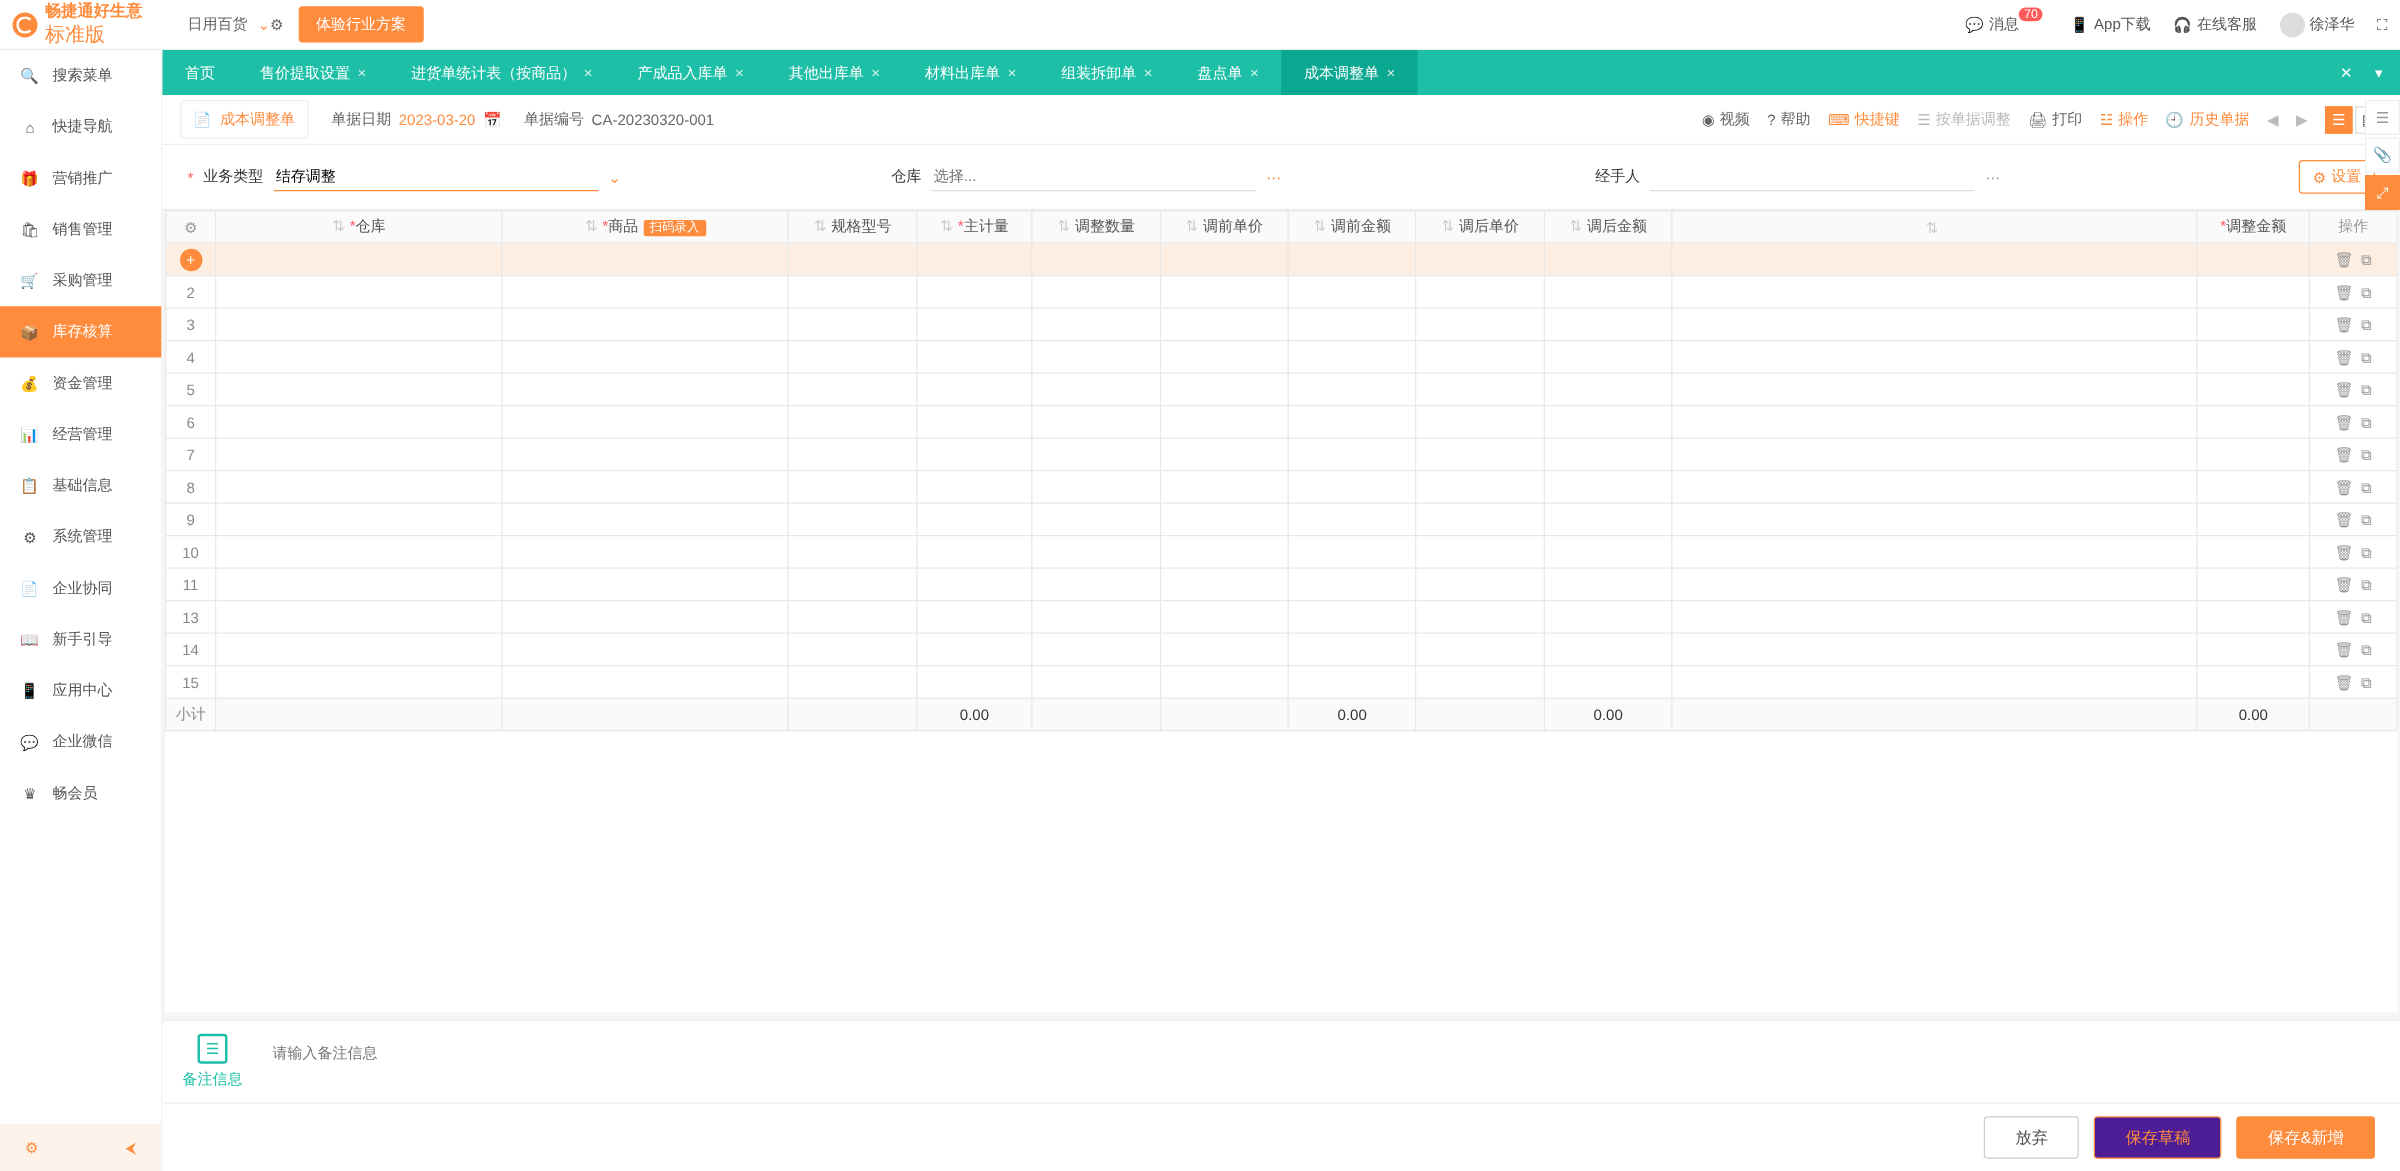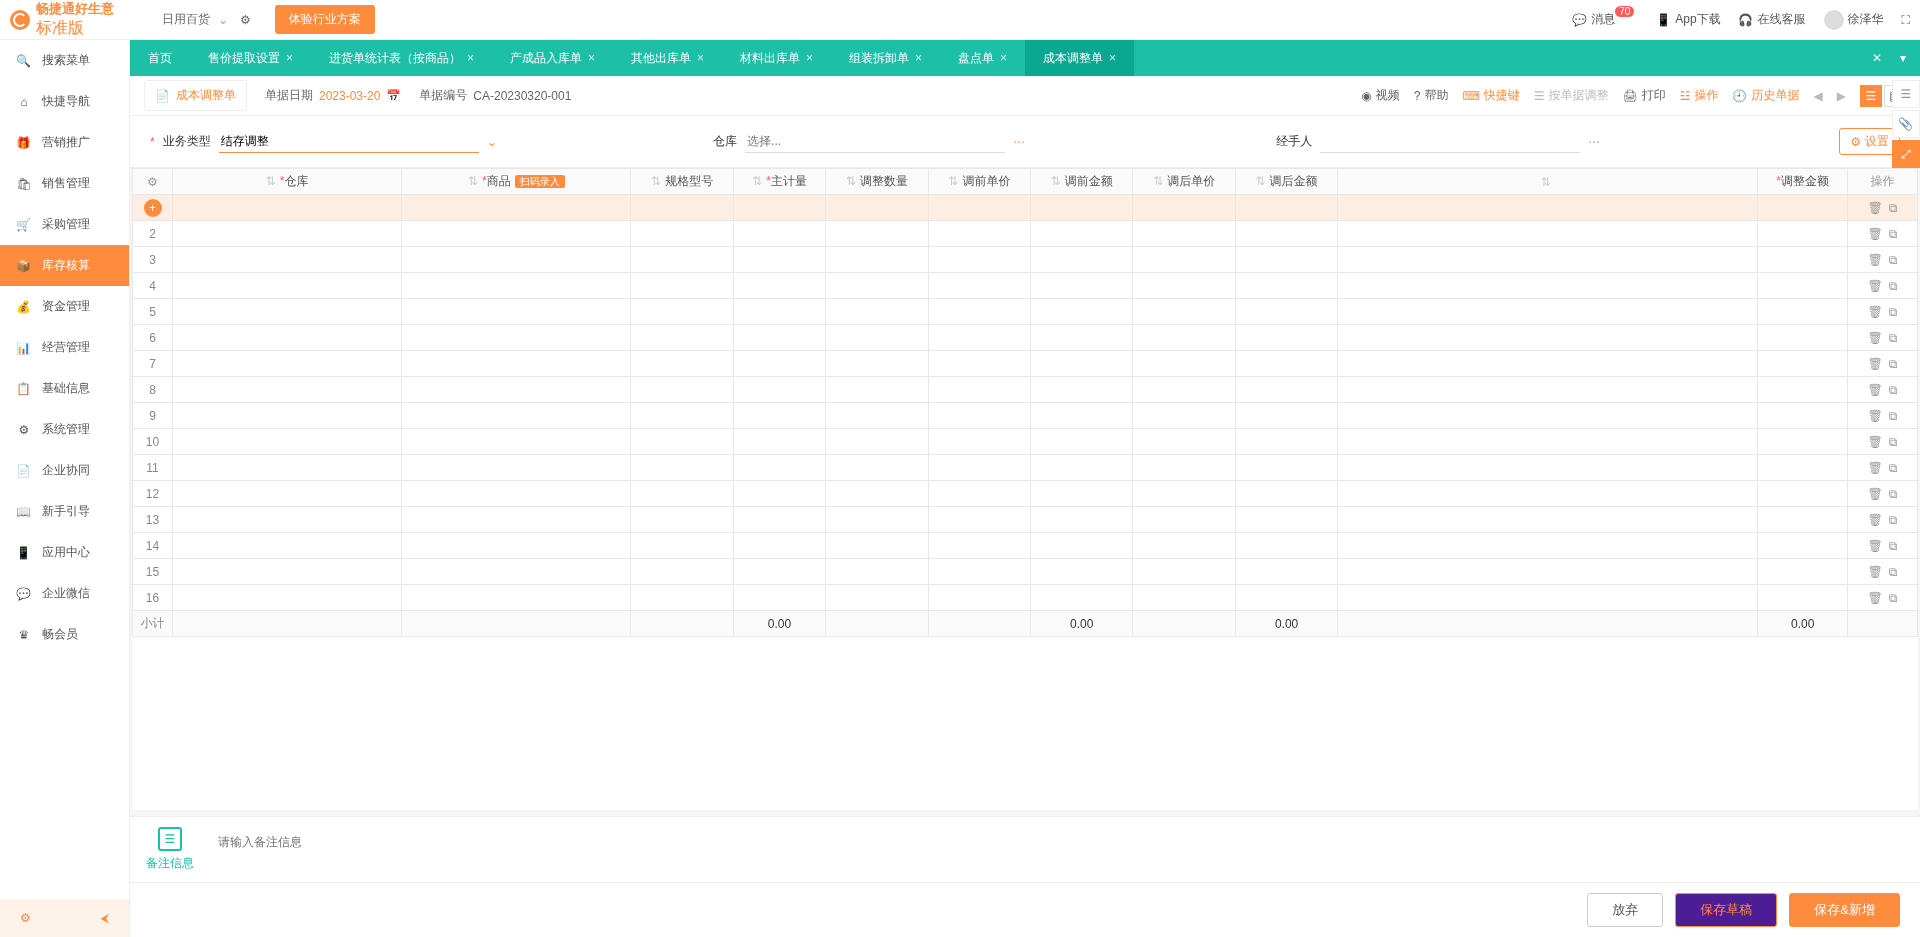--- a/index.html
+++ b/index.html
@@ -1,20 +1,20 @@
 <!DOCTYPE html>
 <html><head>
 <meta charset="utf-8">
 <style>
 *{margin:0;padding:0;box-sizing:border-box;font-family:"Microsoft YaHei",Arial,sans-serif;font-size:12px;}
 body{background:#fff;color:#333;overflow:hidden;}
 .app{display:flex;flex-direction:column;height:937px;width:1920px;}
 
 
-.topbar{display:flex;align-items:center;height:40px;border-bottom:1px solid #eee;padding:0 10px;gap:12px;}
+.topbar{display:flex;align-items:center;height:40px;border-bottom:1px solid #eee;padding:0 10px;}
 .logo{display:flex;align-items:center;gap:6px;width:120px;}
 .logo-icon{width:20px;height:20px;background:#ff8b3d;border-radius:50%;position:relative;}
 .logo-icon::after{content:"";position:absolute;width:10px;height:10px;border:2px solid #fff;border-radius:50%;top:3px;left:3px;border-right-color:transparent;}
 .logo-text{color:#ff8b3d;font-size:13px;font-weight:bold;}
 .logo-sub{color:#ff8b3d;font-size:16px;}
 .top-select{display:flex;align-items:center;gap:8px;margin-left:20px;color:#666;}
 .chev{color:#ff8b3d;}
 .gear-ic{color:#666;}
 .try-btn{background:#ff8b3d;color:#fff;border:none;padding:6px 14px;border-radius:3px;margin-left:12px;cursor:pointer;}
 .top-right{margin-left:auto;display:flex;align-items:center;gap:18px;color:#555;}
@@ -493,35 +493,20 @@
                 <td></td>
                 <td></td>
                 <td></td>
                 <td></td>
                 <td></td>
                 <td></td>
                 <td></td>
                 <td class="opcell"><span>🗑</span><span>⧉</span></td>
               </tr>
               <tr>
-                <td class="rownum">12</td>
-                <td></td>
-                <td></td>
-                <td></td>
-                <td></td>
-                <td></td>
-                <td></td>
-                <td></td>
-                <td></td>
-                <td></td>
-                <td></td>
-                <td></td>
-                <td class="opcell"><span>🗑</span><span>⧉</span></td>
-              </tr>
-              <tr>
                 <td class="rownum">13</td>
                 <td></td>
                 <td></td>
                 <td></td>
                 <td></td>
                 <td></td>
                 <td></td>
                 <td></td>
                 <td></td>
                 <td></td>
@@ -539,35 +524,20 @@
                 <td></td>
                 <td></td>
                 <td></td>
                 <td></td>
                 <td></td>
                 <td></td>
                 <td class="opcell"><span>🗑</span><span>⧉</span></td>
               </tr>
               <tr>
                 <td class="rownum">15</td>
-                <td></td>
-                <td></td>
-                <td></td>
-                <td></td>
-                <td></td>
-                <td></td>
-                <td></td>
-                <td></td>
-                <td></td>
-                <td></td>
-                <td></td>
-                <td class="opcell"><span>🗑</span><span>⧉</span></td>
-              </tr>
-              <tr>
-                <td class="rownum">16</td>
                 <td></td>
                 <td></td>
                 <td></td>
                 <td></td>
                 <td></td>
                 <td></td>
                 <td></td>
                 <td></td>
                 <td></td>
                 <td></td>

